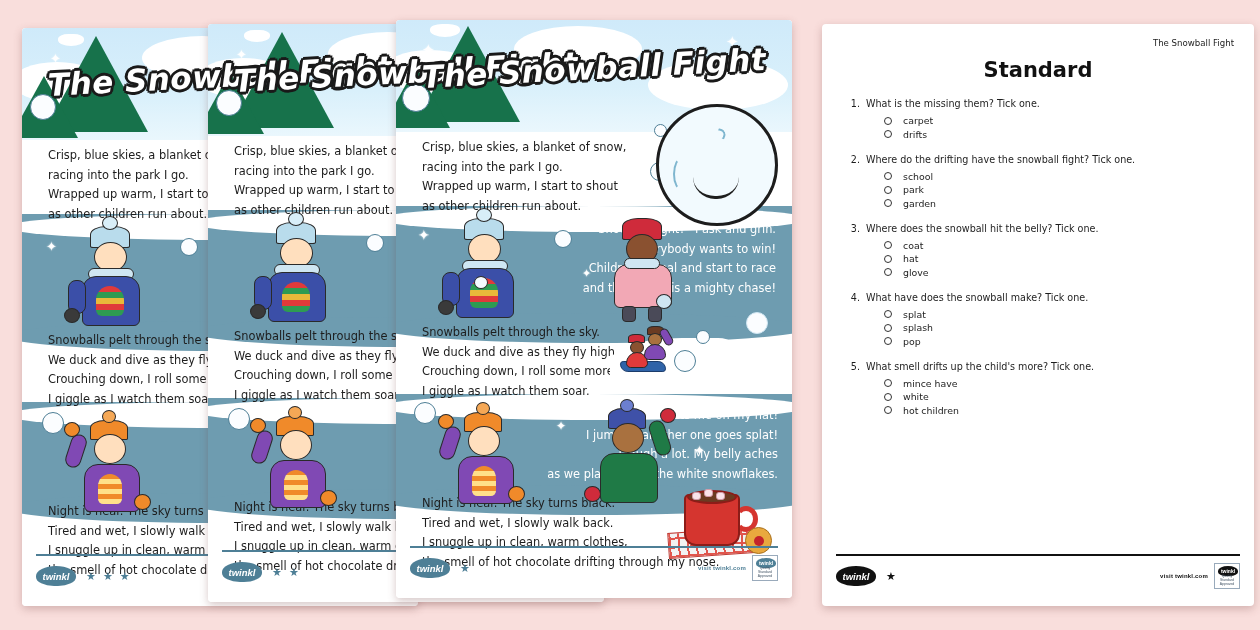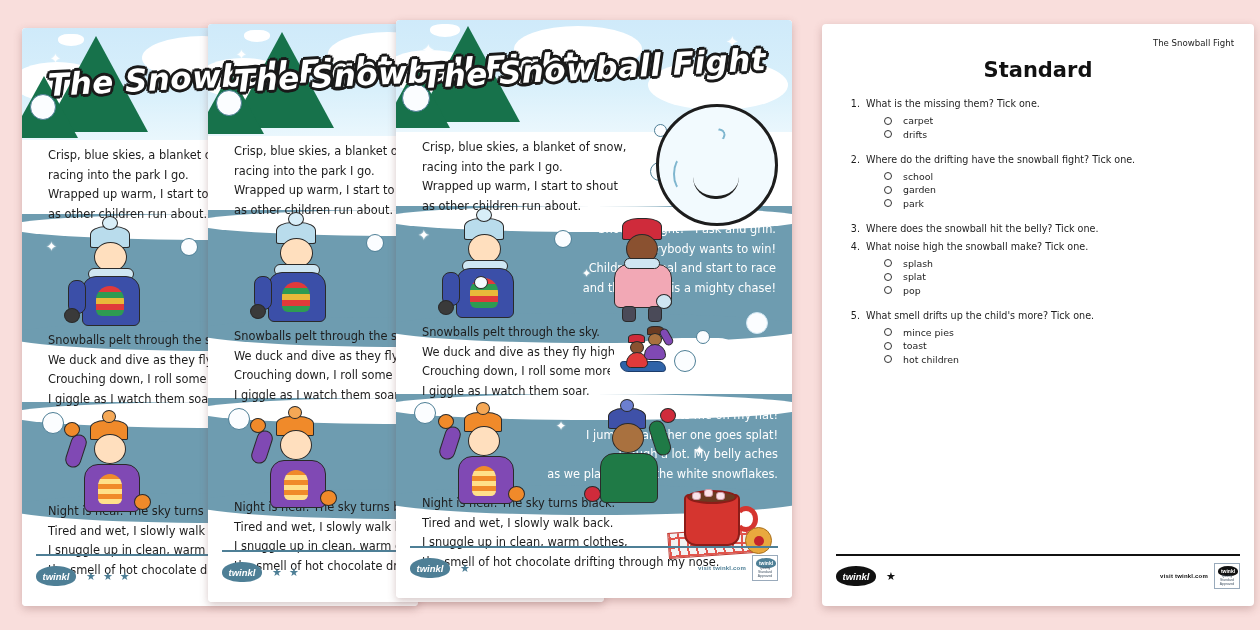--- a/index.html
+++ b/index.html
@@ -609,70 +609,84 @@
         <div class="q-num">2.</div>
         <div class="q-body">
           <div class="q-text">Where do the drifting have the snowball fight? Tick one.</div>
           <div class="options">
             <div class="opt">
                 <span class="radio"></span>
                 <span class="opt-label">school</span>
               </div>
             <div class="opt">
                 <span class="radio"></span>
+                <span class="opt-label">park</span>
+              </div>
+            <div class="opt">
+                <span class="radio"></span>
                 <span class="opt-label">garden</span>
-              </div>
-            <div class="opt">
-                <span class="radio"></span>
-                <span class="opt-label">park</span>
               </div>
           </div>
         </div>
       </div>
 
       <div class="q-item">
         <div class="q-num">3.</div>
         <div class="q-body">
           <div class="q-text">Where does the snowball hit the belly? Tick one.</div>
+          <div class="options">
+            <div class="opt">
+                <span class="radio"></span>
+                <span class="opt-label">coat</span>
+              </div>
+            <div class="opt">
+                <span class="radio"></span>
+                <span class="opt-label">hat</span>
+              </div>
+            <div class="opt">
+                <span class="radio"></span>
+                <span class="opt-label">glove</span>
+              </div>
+          </div>
         </div>
       </div>
 
       <div class="q-item">
         <div class="q-num">4.</div>
         <div class="q-body">
-          <div class="q-text">What noise high the snowball make? Tick one.</div>
+          <div class="q-text">What have does the snowball make? Tick one.</div>
           <div class="options">
             <div class="opt">
                 <span class="radio"></span>
+                <span class="opt-label">splat</span>
+              </div>
+            <div class="opt">
+                <span class="radio"></span>
                 <span class="opt-label">splash</span>
-              </div>
-            <div class="opt">
-                <span class="radio"></span>
-                <span class="opt-label">splat</span>
               </div>
             <div class="opt">
                 <span class="radio"></span>
                 <span class="opt-label">pop</span>
               </div>
           </div>
         </div>
       </div>
 
       <div class="q-item">
         <div class="q-num">5.</div>
         <div class="q-body">
           <div class="q-text">What smell drifts up the child's more? Tick one.</div>
           <div class="options">
             <div class="opt">
                 <span class="radio"></span>
-                <span class="opt-label">mince pies</span>
-              </div>
-            <div class="opt">
-                <span class="radio"></span>
-                <span class="opt-label">toast</span>
+                <span class="opt-label">mince have</span>
+              </div>
+            <div class="opt">
+                <span class="radio"></span>
+                <span class="opt-label">white</span>
               </div>
             <div class="opt">
                 <span class="radio"></span>
                 <span class="opt-label">hot children</span>
               </div>
           </div>
         </div>
       </div>
 
       <div class="footer black">

